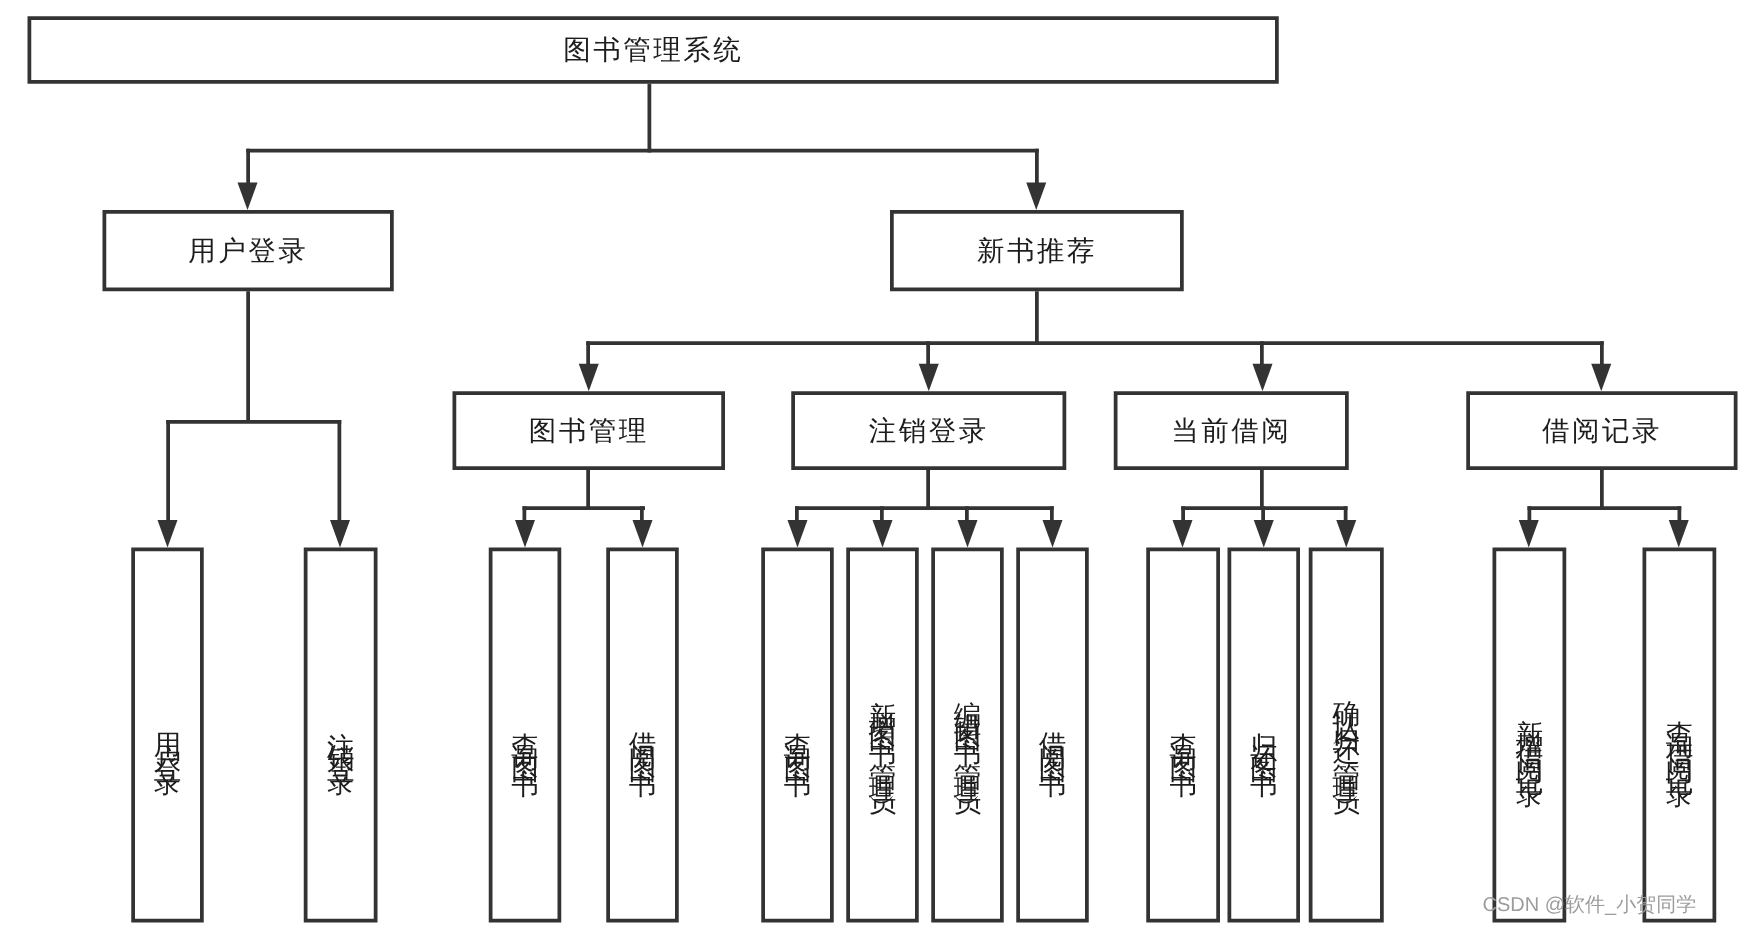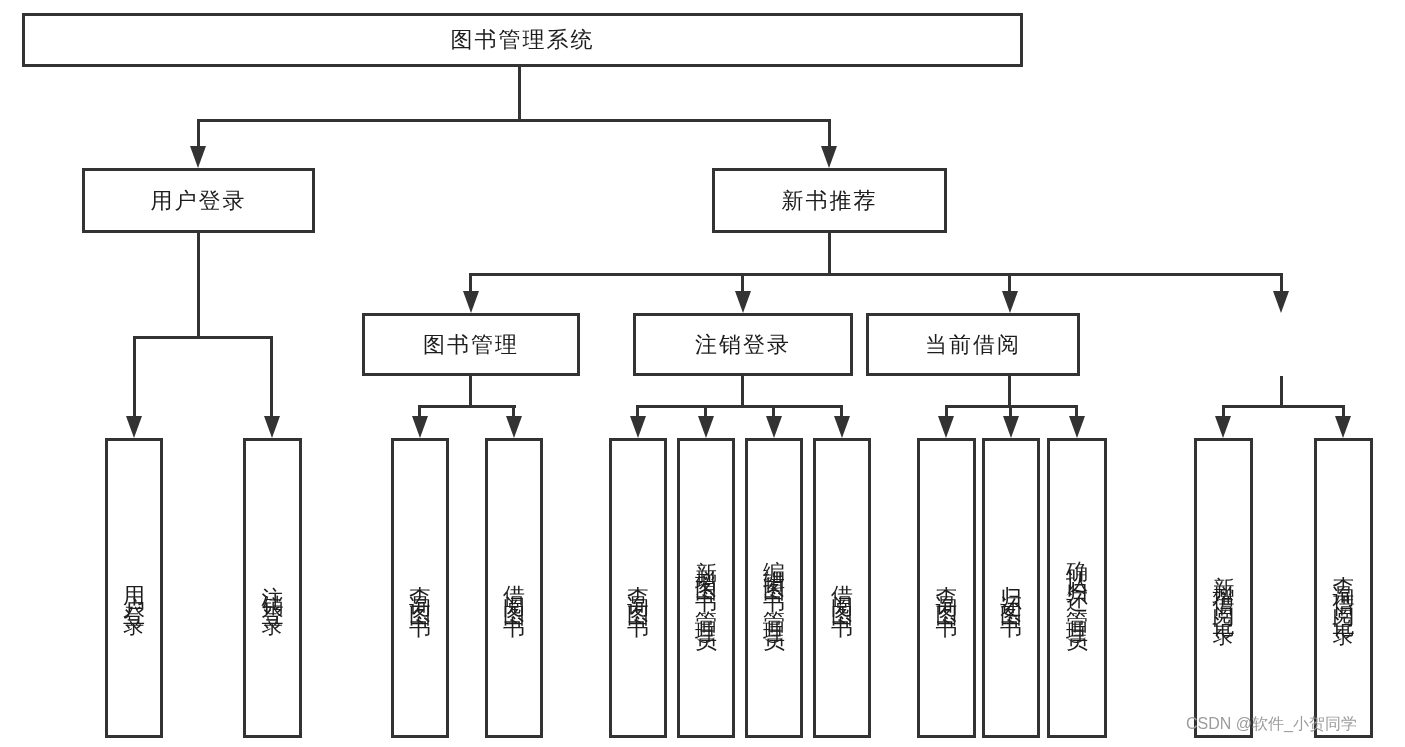--- a/index.html
+++ b/index.html
@@ -71,22 +71,25 @@
   <div class="box" style="left:712px;top:168px;width:235px;height:65px">
     <span class="lbl">新书推荐</span>
   </div>
 
   <div class="box" style="left:362px;top:313px;width:218px;height:63px">
     <span class="lbl">图书管理</span>
   </div>
   <div class="box" style="left:633px;top:313px;width:220px;height:63px">
     <span class="lbl">注销登录</span>
   </div>
-  <div class="box" style="left:866px;top:313px;width:214px;height:63px">
+  <div class="box" style="left:891px;top:313px;width:188px;height:63px">
     <span class="lbl">当前借阅</span>
+  </div>
+  <div class="box" style="left:1173px;top:313px;width:217px;height:63px">
+    <span class="lbl">借阅记录</span>
   </div>
 
   <div class="vbox" style="left:105px;width:58px">
     <span class="vlbl">用户登录</span>
   </div>
   <div class="vbox" style="left:243px;width:59px">
     <span class="vlbl">注销登录</span>
   </div>
 
   <div class="vbox" style="left:391px;width:58px">

